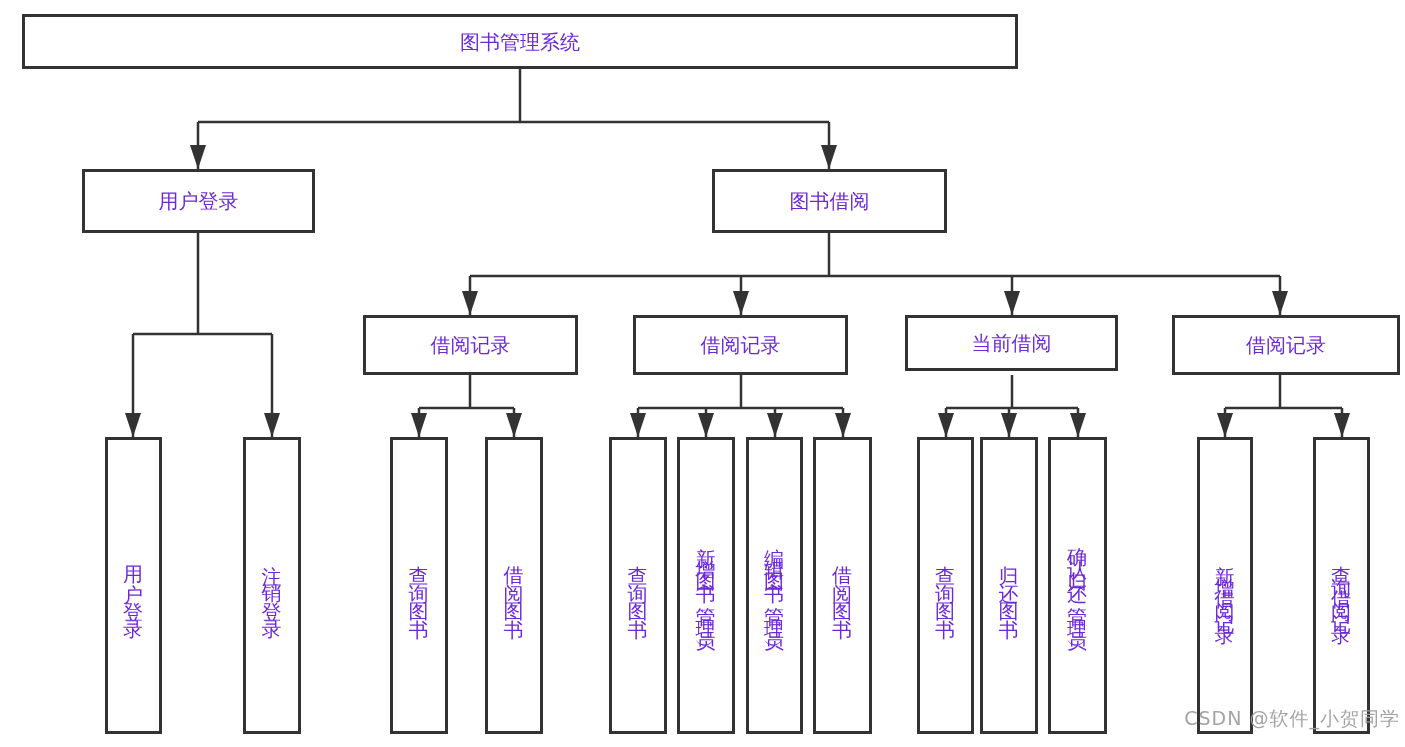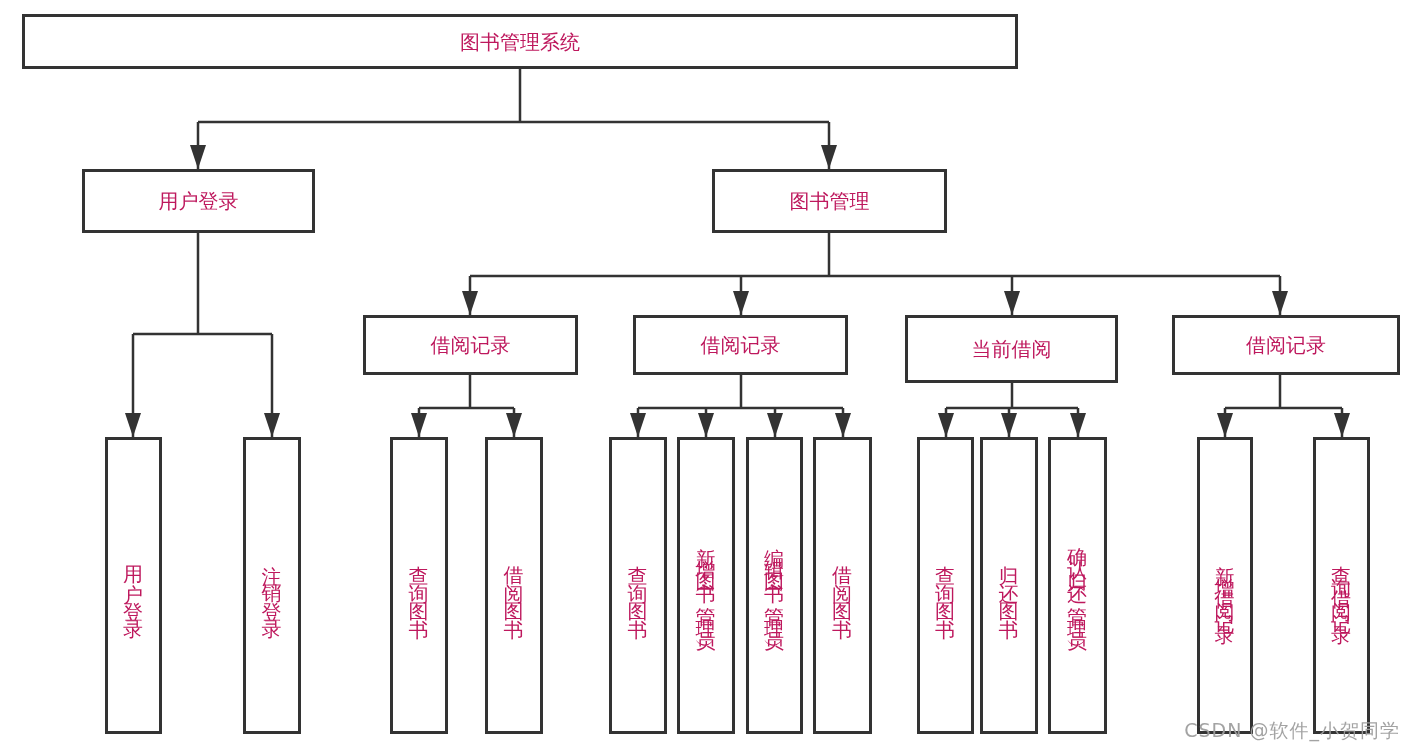--- a/index.html
+++ b/index.html
@@ -9,35 +9,35 @@
     background:#ffffff;
     font-family:"DejaVu Sans","Liberation Sans",sans-serif;
     overflow:hidden;
   }
   #wires{position:absolute;left:0;top:0;width:1405px;height:747px;}
   .node{
     position:absolute;
     box-sizing:border-box;
     background:#ffffff;
     border:3px solid #333333;
-    color:#be185d;
+    color:#6d28d9;
     display:flex;align-items:center;justify-content:center;
     font-size:20px;
     line-height:1.2;
     white-space:nowrap;
   }
   .leaf span{
     writing-mode:vertical-rl;
     letter-spacing:12px;
     display:block;
   }
   .leaf.short span{letter-spacing:18px;}
   #watermark{
     position:absolute;
-    right:5px;bottom:3px;
+    right:5px;bottom:15px;
     font-size:19px;
     color:rgba(158,158,158,0.95);
     letter-spacing:1px;
     white-space:nowrap;
   }
 </style>
 </head>
 <body>
 
 <div id="stage">
@@ -81,25 +81,25 @@
 
       <path d="M1280,375 V408 M1225,408 H1342"></path>
       <line x1="1225" y1="408" x2="1225" y2="437" marker-end="url(#ah)"></line>
       <line x1="1342" y1="408" x2="1342" y2="437" marker-end="url(#ah)"></line>
     </g>
   </svg>
 
   <div class="node" style="left:22px;top:14px;width:996px;height:55px;">图书管理系统</div>
 
   <div class="node" style="left:82px;top:169px;width:233px;height:64px;">用户登录</div>
-  <div class="node" style="left:712px;top:169px;width:235px;height:64px;">图书管理</div>
+  <div class="node" style="left:712px;top:169px;width:235px;height:64px;">图书借阅</div>
 
   <div class="node" style="left:363px;top:315px;width:215px;height:60px;">借阅记录</div>
   <div class="node" style="left:633px;top:315px;width:215px;height:60px;">借阅记录</div>
-  <div class="node" style="left:905px;top:315px;width:213px;height:68px;">当前借阅</div>
+  <div class="node" style="left:905px;top:315px;width:213px;height:56px;">当前借阅</div>
   <div class="node" style="left:1172px;top:315px;width:228px;height:60px;">借阅记录</div>
 
   <div class="node leaf short" style="left:105px;top:437px;width:57px;height:297px;">
     <span>用户登录</span>
   </div>
   <div class="node leaf short" style="left:243px;top:437px;width:58px;height:297px;">
     <span>注销登录</span>
   </div>
 
   <div class="node leaf short" style="left:390px;top:437px;width:58px;height:297px;">

